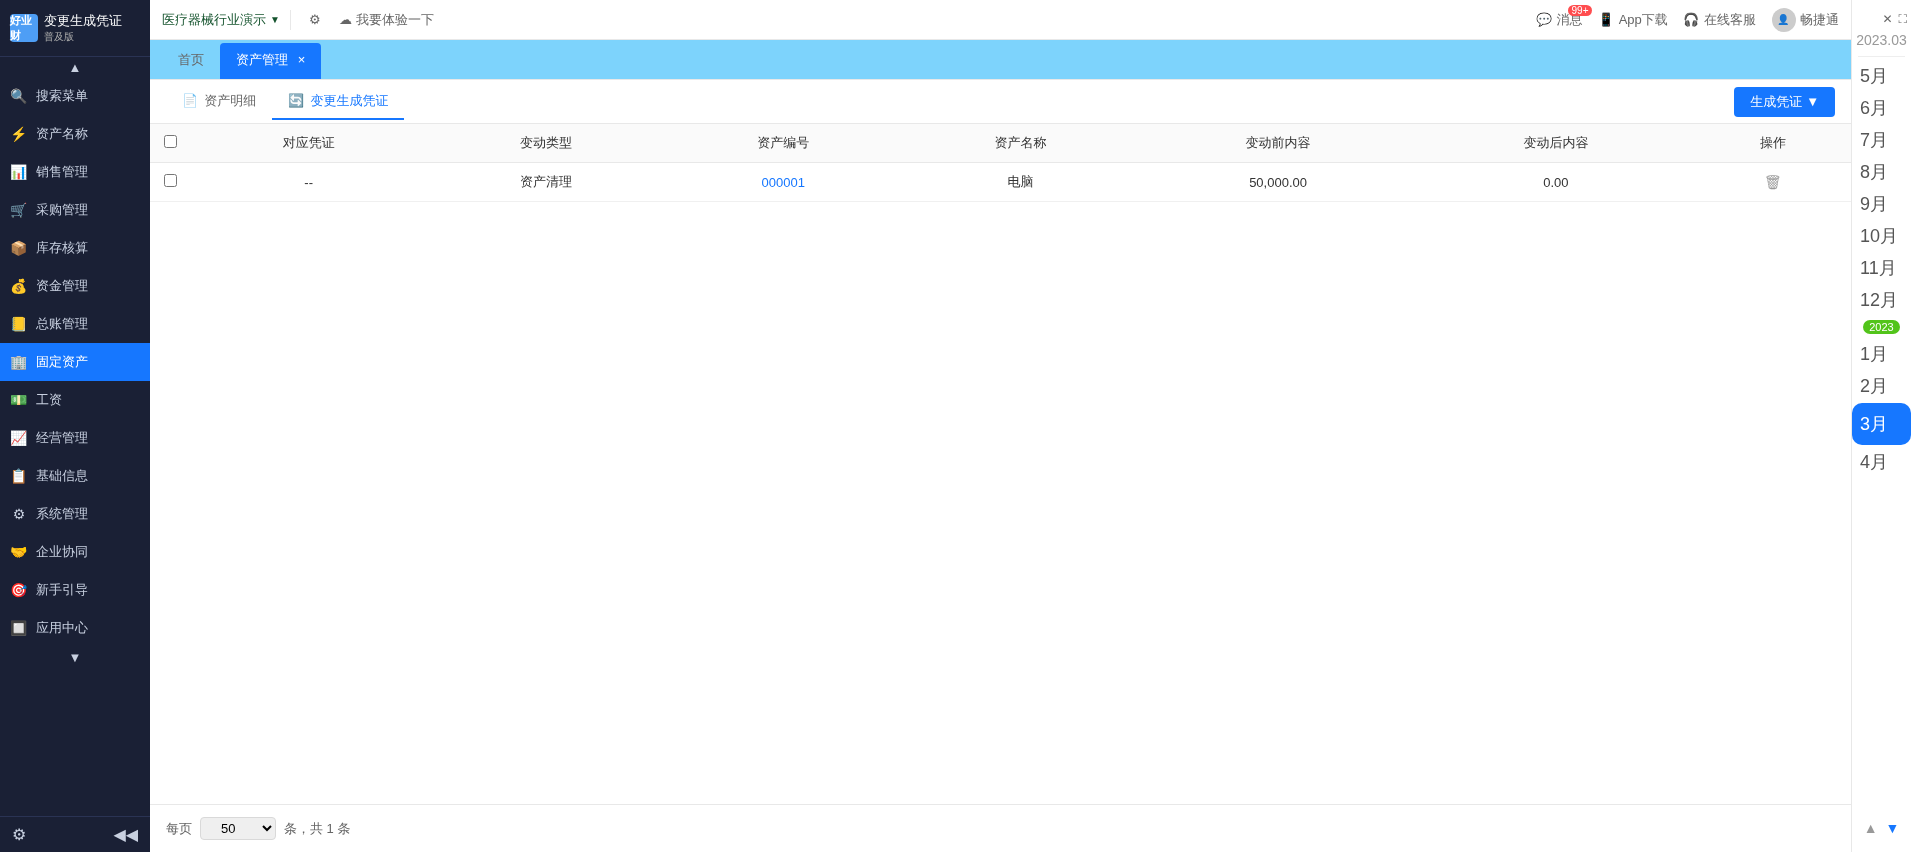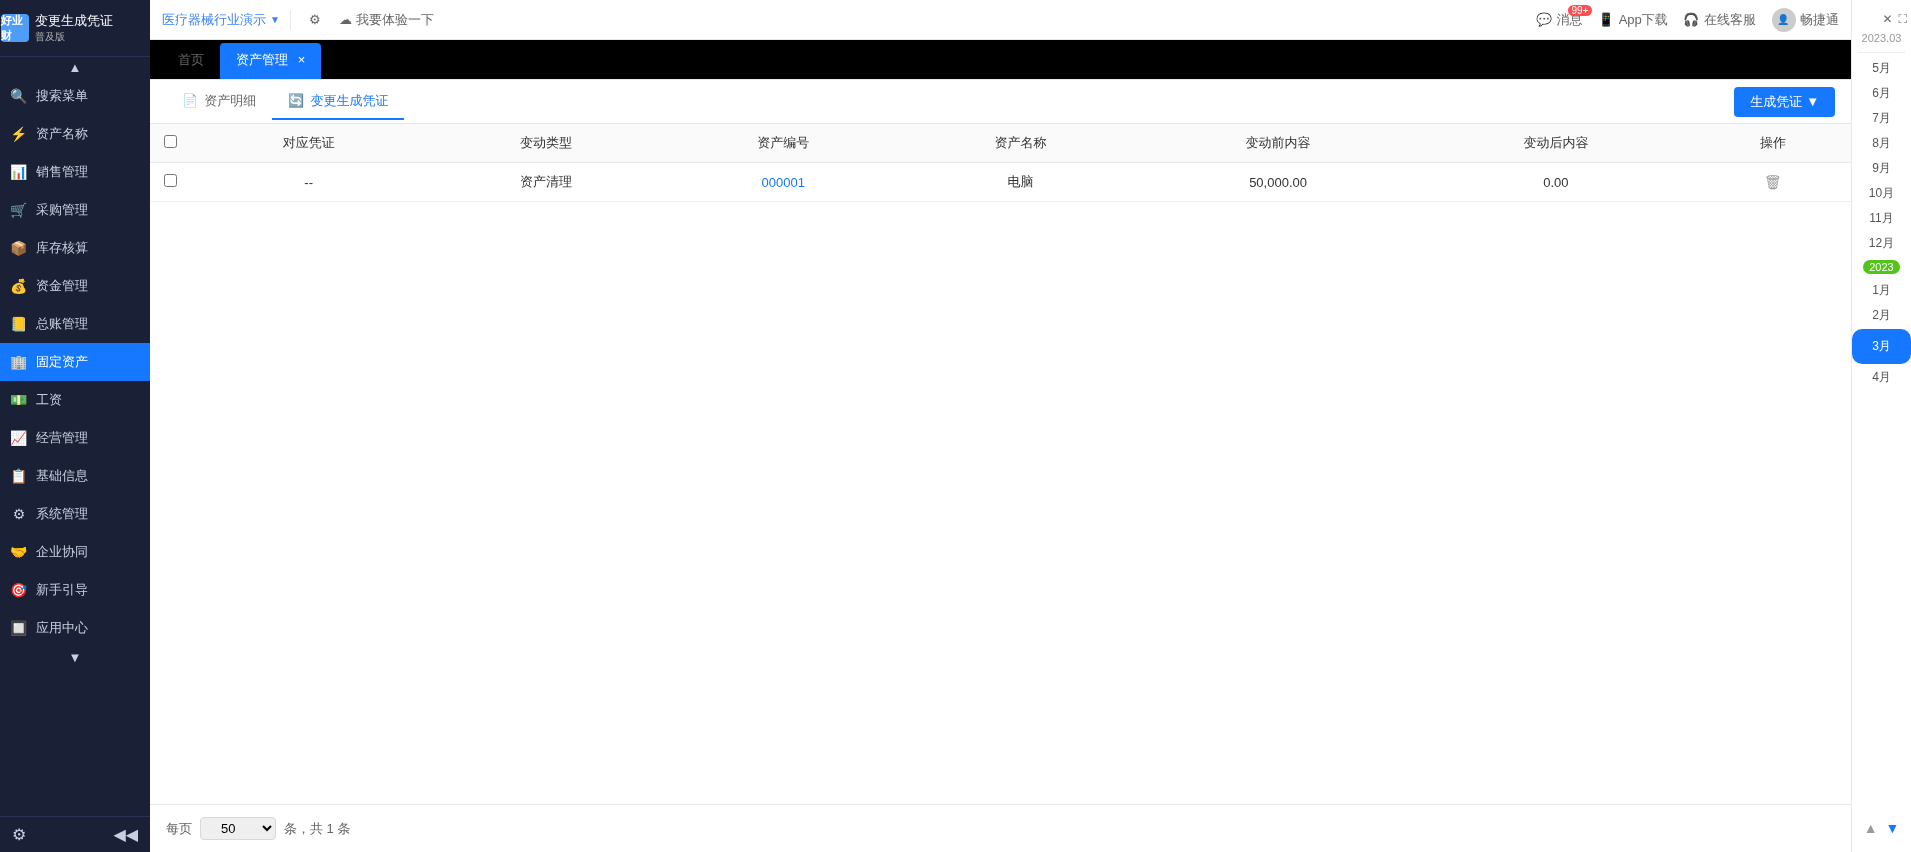--- a/index.html
+++ b/index.html
@@ -1,46 +1,46 @@
 <!DOCTYPE html>
 <html><head>
   <meta charset="utf-8">
   <style>
     * { box-sizing: border-box; margin: 0; padding: 0; }
     body { font-family: "Microsoft YaHei", "PingFang SC", sans-serif; font-size: 13px; background: #f0f2f5; display: flex; height: 852px; overflow: hidden; }
 
     
     .sidebar { width: 150px; background: #1a2035; color: #c8d0e0; display: flex; flex-direction: column; height: 100%; flex-shrink: 0; }
-    .sidebar-logo { padding: 12px 1px; display: flex; align-items: center; gap: 6px; color: #fff; font-size: 13px; border-bottom: 1px solid #2a3354; }
+    .sidebar-logo { padding: 12px 10px; display: flex; align-items: center; gap: 6px; color: #fff; font-size: 13px; border-bottom: 1px solid #2a3354; }
     .sidebar-logo-icon { width: 28px; height: 28px; background: #4e9ef5; border-radius: 4px; display: flex; align-items: center; justify-content: center; font-size: 11px; font-weight: bold; color: #fff; }
     .sidebar-logo-text { font-size: 13px; color: #fff; }
     .sidebar-logo-sub { font-size: 10px; color: #aaa; }
     .sidebar-item { padding: 10px 10px; display: flex; align-items: center; gap: 8px; cursor: pointer; color: #c8d0e0; font-size: 13px; }
     .sidebar-item.active { background: #1677ff; color: #fff; }
     .sidebar-icon { width: 18px; height: 18px; display: flex; align-items: center; justify-content: center; font-size: 14px; }
     .sidebar-bottom { margin-top: auto; border-top: 1px solid #2a3354; }
     .sidebar-scroll-up, .sidebar-scroll-down { height: 20px; display: flex; align-items: center; justify-content: center; cursor: pointer; color: #c8d0e0; }
 
     
     .main-area { flex: 1; display: flex; flex-direction: column; overflow: hidden; }
 
     
     .topbar { height: 40px; background: #fff; display: flex; align-items: center; padding: 0 12px; border-bottom: 1px solid #e8e8e8; gap: 10px; }
-    .topbar-company { display: flex; align-items: center; gap: 4px; font-size: 13px; color: #3b82f6; cursor: pointer; }
+    .topbar-company { display: flex; align-items: center; gap: 4px; font-size: 13px; color: #14532d; cursor: pointer; }
     .topbar-divider { width: 1px; height: 20px; background: #e8e8e8; }
     .topbar-gear { width: 28px; height: 28px; display: flex; align-items: center; justify-content: center; cursor: pointer; color: #666; }
     .topbar-trial { display: flex; align-items: center; gap: 4px; color: #666; font-size: 13px; cursor: pointer; }
     .topbar-right { margin-left: auto; display: flex; align-items: center; gap: 16px; }
     .topbar-badge { position: relative; display: flex; align-items: center; gap: 4px; cursor: pointer; color: #666; font-size: 13px; }
     .badge-count { position: absolute; top: -6px; right: -10px; background: #ff4d4f; color: #fff; font-size: 10px; border-radius: 10px; padding: 0 4px; min-width: 18px; text-align: center; }
     .topbar-user { display: flex; align-items: center; gap: 4px; cursor: pointer; color: #666; font-size: 13px; }
     .avatar { width: 24px; height: 24px; border-radius: 50%; background: #ccc; display: flex; align-items: center; justify-content: center; font-size: 10px; }
 
     
-    .tab-bar { height: 40px; background: #000000; display: flex; align-items: flex-end; padding: 0 12px; border-bottom: 1px solid #e8e8e8; }
+    .tab-bar { height: 40px; background: #7dd3fc; display: flex; align-items: flex-end; padding: 0 12px; border-bottom: 1px solid #e8e8e8; }
     .tab { padding: 8px 16px; font-size: 13px; cursor: pointer; color: #666; border-bottom: 2px solid transparent; }
     .tab.active { background: #1677ff; color: #fff; border-radius: 4px 4px 0 0; border-bottom: 2px solid #1677ff; padding-left: 16px; }
     .tab-close { margin-left: 6px; cursor: pointer; }
 
     
     .content { flex: 1; background: #fff; overflow: hidden; display: flex; flex-direction: column; margin: 0; }
 
     
     .inner-tabs { display: flex; align-items: center; padding: 0 16px; border-bottom: 1px solid #e8e8e8; height: 44px; justify-content: space-between; }
     .inner-tab-group { display: flex; gap: 0; }
@@ -57,21 +57,21 @@
     td.num { color: #333; }
     .checkbox-cell { width: 40px; }
     input[type="checkbox"] { cursor: pointer; }
 
     
     .pagination { height: 48px; display: flex; align-items: center; padding: 0 16px; border-top: 1px solid #e8e8e8; font-size: 13px; color: #666; gap: 8px; }
     .page-size-select { border: 1px solid #d9d9d9; border-radius: 4px; padding: 2px 16px; font-size: 13px; cursor: pointer; }
 
     
     .right-panel { width: 52px; background: #fff; border-left: 1px solid #e8e8e8; display: flex; flex-direction: column; align-items: center; padding: 8px 0; gap: 2px; position: relative; overflow: hidden; }
-    .panel-month { font-size: 12px; color: #555; padding: 3px 8px; cursor: pointer; text-align: center; width: 100%; }
+    .panel-month { font-size: 18px; color: #555; padding: 3px 8px; cursor: pointer; text-align: left; width: 100%; }
     .panel-month.active { background: #1677ff; color: #fff; border-radius: 10px; }
 
     
     .delete-icon { color: #999; cursor: pointer; font-size: 14px; }
   </style>
 </head>
 <body>
 
 <div class="sidebar">
   <div class="sidebar-logo">
@@ -260,21 +260,21 @@
       <span>条，共 1 条</span>
     </div>
   </div>
 </div>
 
 <div class="right-panel" style="width:60px; font-size:12px;">
   <div style="display:flex; justify-content:flex-end; width:100%; padding:4px 4px 0 0; gap:6px;">
     <span style="cursor:pointer; color:#666;">✕</span>
     <span style="cursor:pointer; color:#666;">⛶</span>
   </div>
-  <div style="font-size:11px; color:#999; padding:4px 0;text-align:right;">2023.03</div>
+  <div style="font-size:14px; color:#999; padding:4px 0;text-align:right;">2023.03</div>
   <div style="height:1px; width:80%; background:#eee; margin:2px 0;"></div>
 
   <div class="panel-month">5月</div>
   <div class="panel-month">6月</div>
   <div class="panel-month">7月</div>
   <div class="panel-month">8月</div>
   <div class="panel-month">9月</div>
   <div class="panel-month">10月</div>
   <div class="panel-month">11月</div>
   <div class="panel-month">12月</div>

